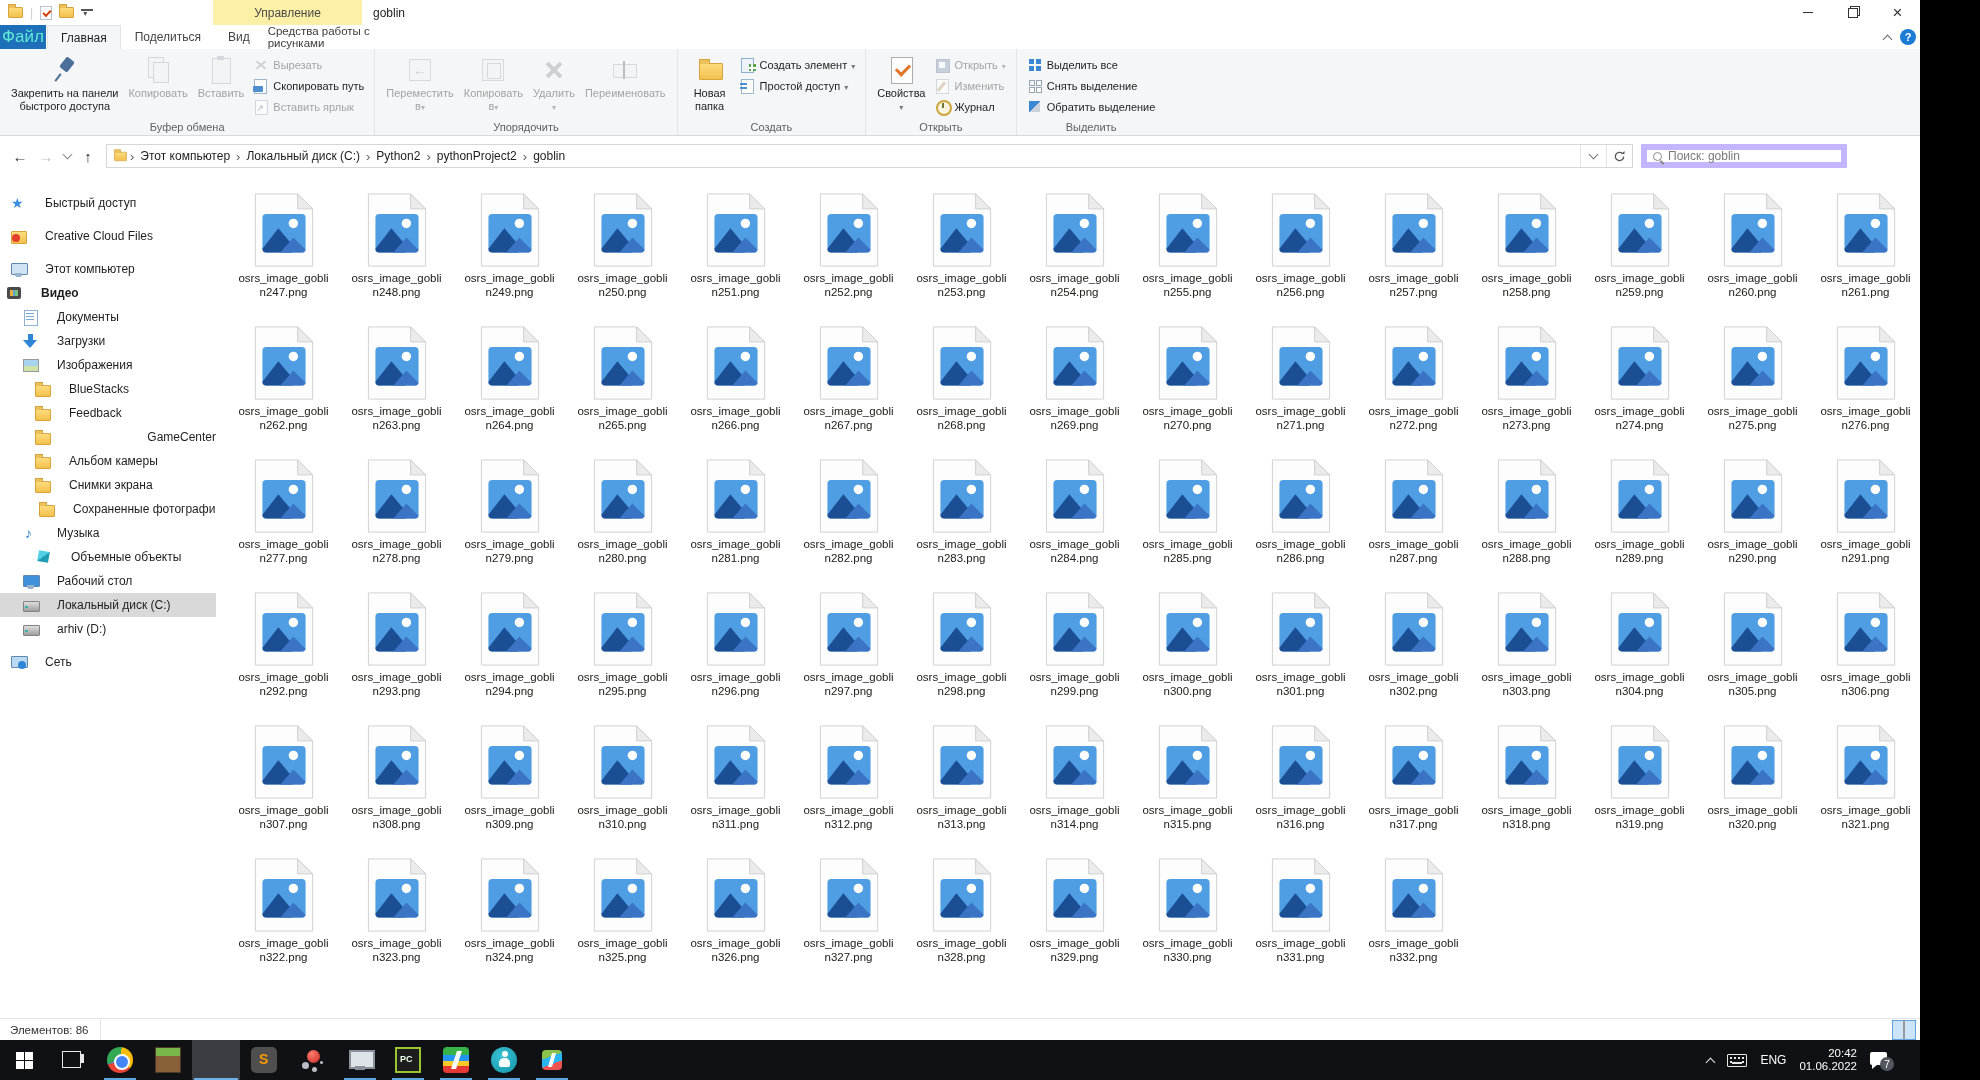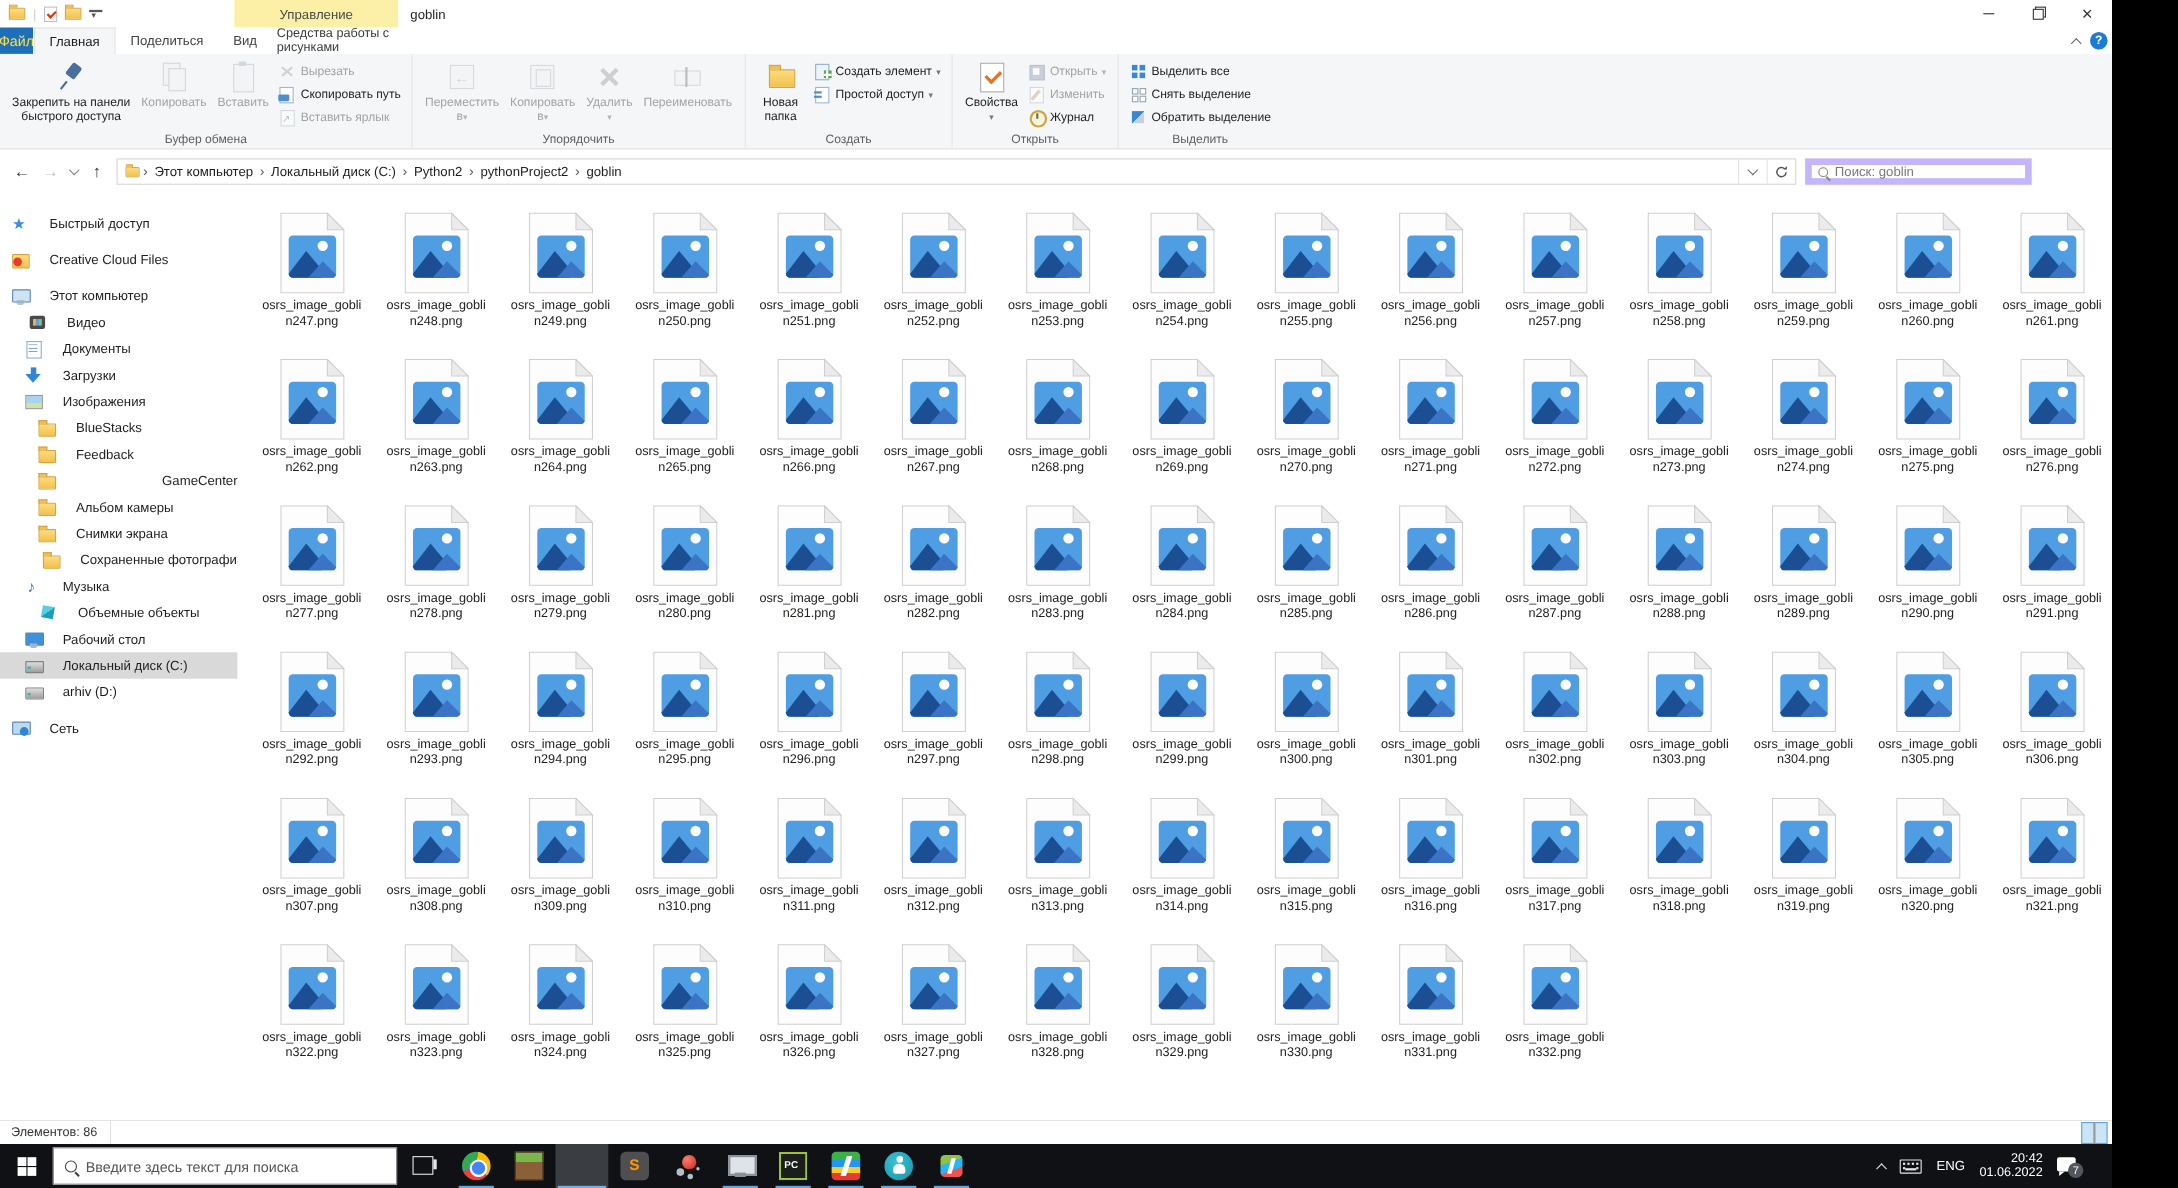--- a/index.html
+++ b/index.html
@@ -27,22 +27,22 @@
     font-size:12px; color:#1e1e1e; }
   .caption-btns { position:absolute; right:0; top:0; display:flex; }
   .cap { width:45px; height:25px; display:flex; align-items:center; justify-content:center; color:#333; }
   .cap-min::before { content:""; width:10px; height:1px; background:#333; display:block; }
   .cap-restore::before { content:""; width:8px; height:8px; border:1px solid #333; display:block;
     box-shadow:2px -2px 0 -1px #fff, 2px -2px 0 0 #333; }
   .cap-close::before { content:"×"; font-size:17px; line-height:17px; }
 
   
   .tabrow { position:relative; height:24px; background:#fff; display:flex; align-items:stretch; }
-  .tab-file { width:30px; background:#1d6fba; color:#fde047; display:flex; align-items:center; justify-content:center;
-    font-size:13px; }
+  .tab-file { width:46px; background:#1d6fba; color:#5eead4; display:flex; align-items:center; justify-content:center;
+    font-size:17px; }
   .tab { padding:0 13px; display:flex; align-items:center; font-size:12px; color:#444; margin-right:1px; }
   .tab.active { background:#f5f6f7; border:1px solid #e2e3e4; border-bottom:none; color:#1e1e1e; }
   .tab.context { width:149px; justify-content:center; padding:0 4px; font-size:11.5px; color:#3c3c3c; }
   .tabrow-right { position:absolute; right:4px; top:0; height:24px; display:flex; align-items:center; gap:9px; }
   .chev { width:7px; height:7px; border-right:1.5px solid #666; border-bottom:1.5px solid #666; display:inline-block; }
   .chev.up { transform:rotate(225deg); margin-top:4px; }
   .chev.down { transform:rotate(45deg); margin-bottom:3px; }
   .help-btn { width:16px; height:16px; border-radius:50%; background:#1c7bd4; color:#fff; font-size:11px;
     font-weight:bold; display:flex; align-items:center; justify-content:center; }
   .help-btn::before { content:"?"; }
@@ -495,21 +495,21 @@
           <span>Быстрый доступ</span>
         </div>
         <div class="side-item gap" style="padding-left: 10px;">
           <span class="si si-creative-cloud"></span>
           <span>Creative Cloud Files</span>
         </div>
         <div class="side-item gap" style="padding-left: 10px;">
           <span class="si si-this-pc"></span>
           <span>Этот компьютер</span>
         </div>
-        <div class="side-item" style="padding-left: 26px;">
+        <div class="side-item" style="padding-left: 6px; font-weight: bold;">
           <span class="si si-videos"></span>
           <span>Видео</span>
         </div>
         <div class="side-item" style="padding-left: 22px;">
           <span class="si si-documents"></span>
           <span>Документы</span>
         </div>
         <div class="side-item" style="padding-left: 22px;">
           <span class="si si-downloads"></span>
           <span>Загрузки</span>
@@ -1961,24 +1961,20 @@
   </div>
 
   <div class="taskbar">
     <div class="start">
       <span class="winlogo">
           <span></span>
           <span></span>
           <span></span>
           <span></span>
         </span>
-    </div>
-    <div class="tb-search">
-      <span class="lens"></span>
-      <input placeholder="Введите здесь текст для поиска" style="">
     </div>
     <div id="tb-apps" style="display:flex;">
         <div class="tb-slot">
           <div class="tb-ic app-task-view"></div>
         </div>
         <div class="tb-slot">
           <div class="tb-ic app-chrome"></div>
           <div class="tb-underline"></div>
         </div>
         <div class="tb-slot">

